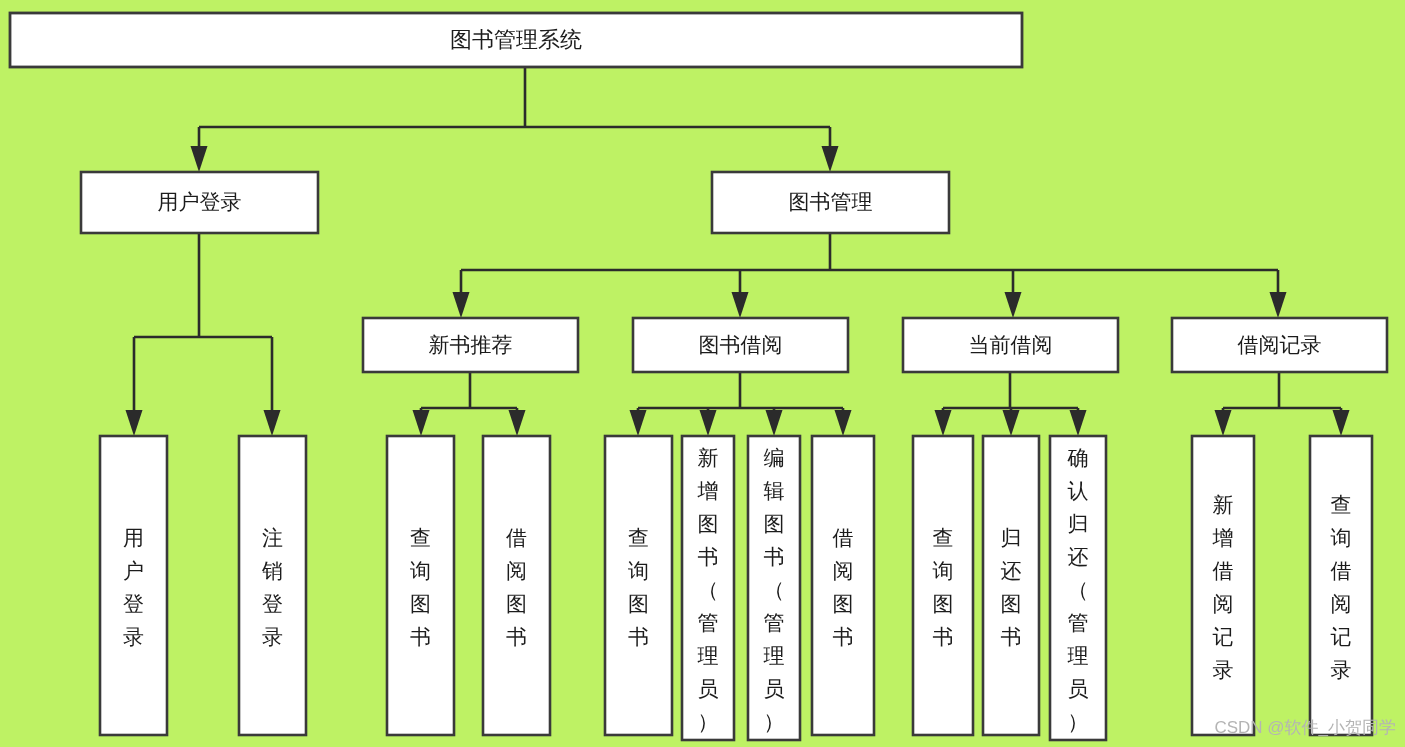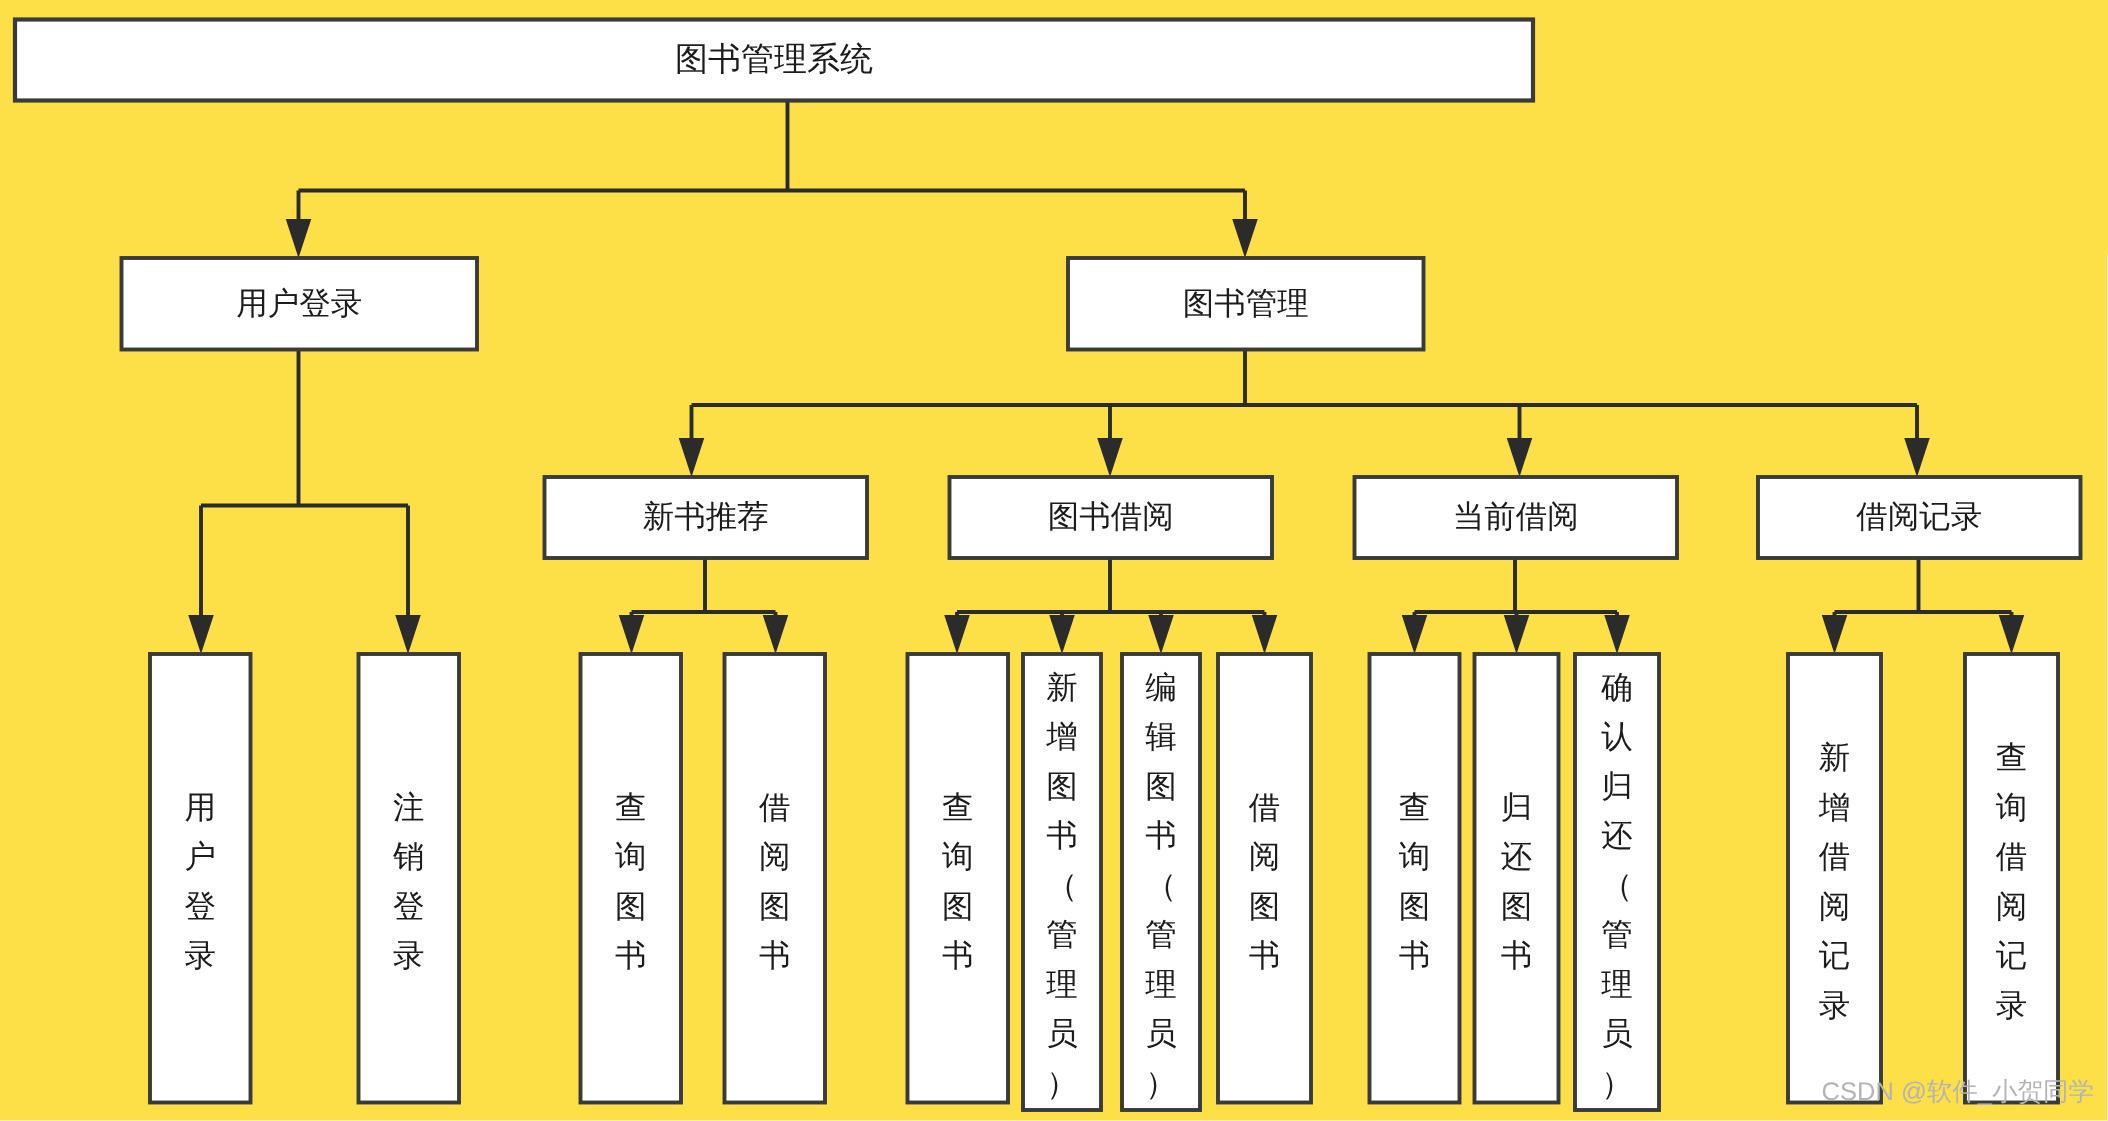--- a/index.html
+++ b/index.html
@@ -8,21 +8,21 @@
     padding: 0;
     background: #ffffff;
   }
   body {
     font-family: "Liberation Sans", "DejaVu Sans", sans-serif;
   }
   #diagram-root {
     position: relative;
     width: 1405px;
     height: 747px;
-    background: #fde047;
+    background: #bef264;
     overflow: hidden;
   }
   svg#flow-svg {
     position: absolute;
     left: 0;
     top: 0;
     width: 1405px;
     height: 747px;
     display: block;
   }

